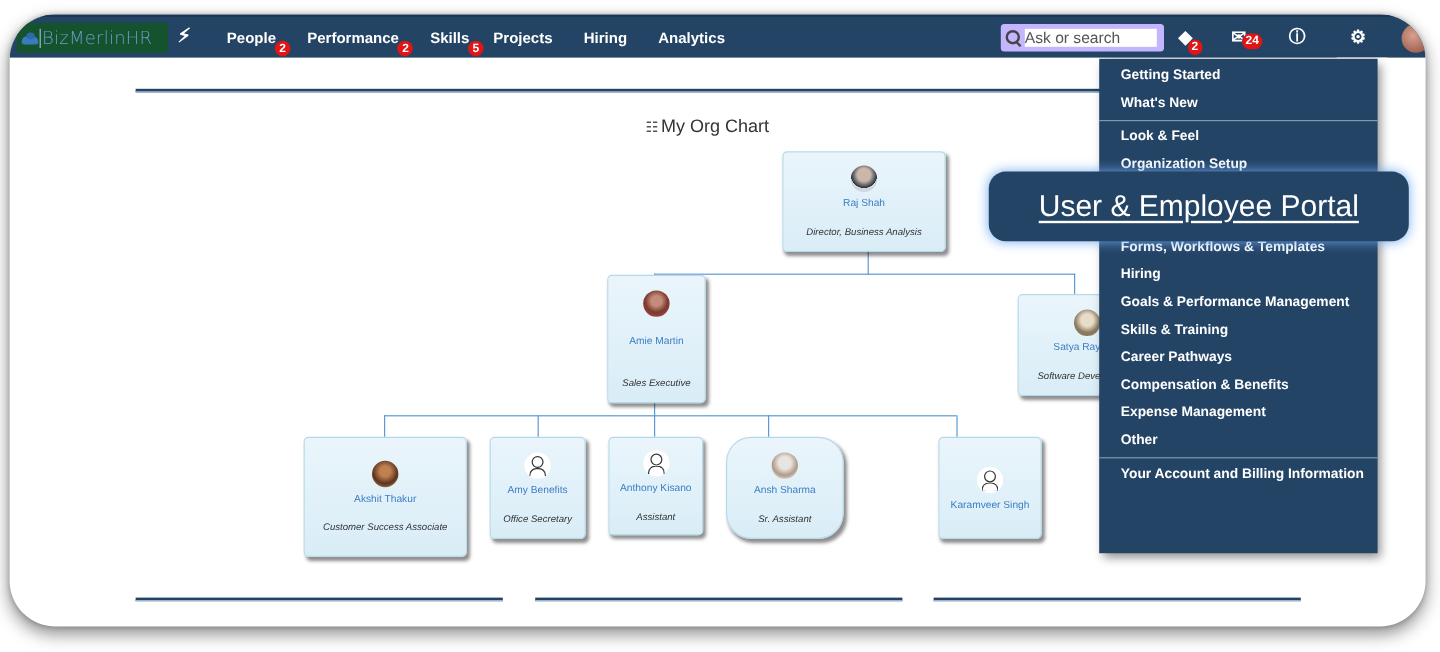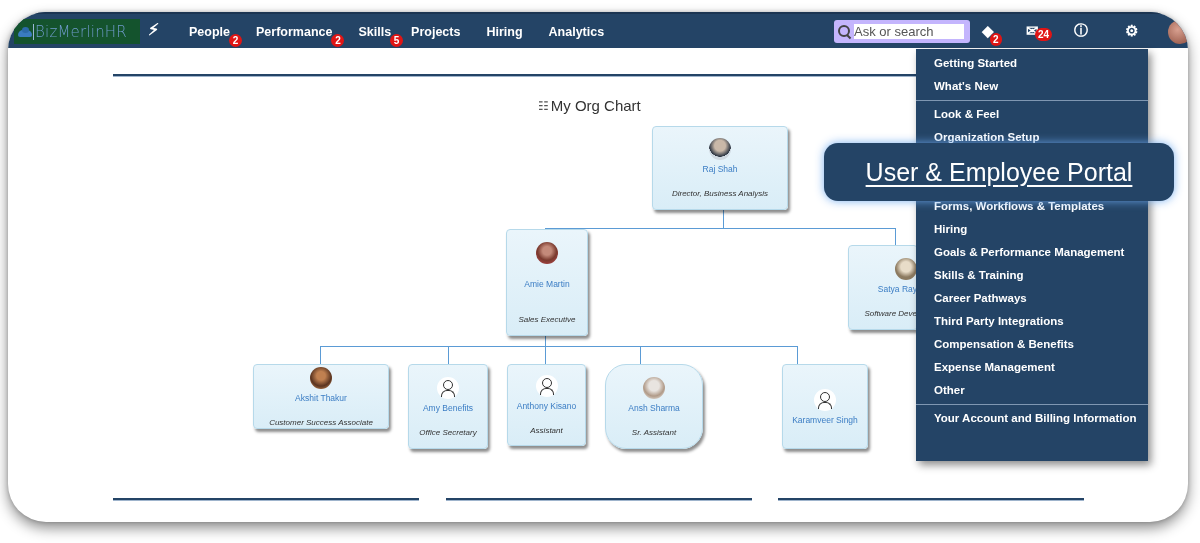--- a/index.html
+++ b/index.html
@@ -155,21 +155,21 @@
     <div class="pic" style="background: radial-gradient(circle at 50% 40%, #c48a7a 25%, #7a3a2e 55%, #a04040 80%);"></div>
     <div class="name">Amie Martin</div>
     <div class="role">Sales Executive</div>
   </div>
   <div class="node" style="left:840px; top:233px; width:70px; height:85px; overflow:hidden; align-items:flex-end; padding-left:7px;">
     <div class="pic" style="background: radial-gradient(circle at 50% 40%, #e8dcc8 30%, #8c7a60 60%); margin-left:32px;"></div>
     <div class="name" style="margin-left:20px;">Satya Ray</div>
     <div class="role">Software Deve</div>
   </div>
 
-  <div class="node" style="left:245px; top:352px; width:136px; height:65px;">
+  <div class="node" style="left:245px; top:352px; width:136px; height:100px;">
     <div class="pic" style="background: radial-gradient(circle at 50% 40%, #c08050 25%, #5a3420 60%, #a06a40 80%);"></div>
     <div class="name">Akshit Thakur</div>
     <div class="role">Customer Success Associate</div>
   </div>
   <div class="node" style="left:400px; top:352px; width:80px; height:85px;">
     <div class="ph-icon"></div>
     <div class="name">Amy Benefits</div>
     <div class="role">Office Secretary</div>
   </div>
   <div class="node" style="left:499px; top:352px; width:79px; height:82px;">
@@ -197,21 +197,20 @@
     <div class="menu-sep"></div>
     <div class="menu-item">Look &amp; Feel</div>
     <div class="menu-item">Organization Setup</div>
     <div class="menu-item">User &amp; Employee Portal</div>
     <div class="menu-item">Calendars, Timesheets &amp; PTO/Leave</div>
     <div class="menu-item">Forms, Workflows &amp; Templates</div>
     <div class="menu-item">Hiring</div>
     <div class="menu-item">Goals &amp; Performance Management</div>
     <div class="menu-item">Skills &amp; Training</div>
     <div class="menu-item">Career Pathways</div>
-    <div class="menu-item">Third Party Integrations</div>
     <div class="menu-item">Compensation &amp; Benefits</div>
     <div class="menu-item">Expense Management</div>
     <div class="menu-item">Other</div>
     <div class="menu-sep"></div>
     <div class="menu-item">Your Account and Billing Information</div>
   </div>
 
   <div class="callout">
     <a>User &amp; Employee Portal</a>
   </div>

